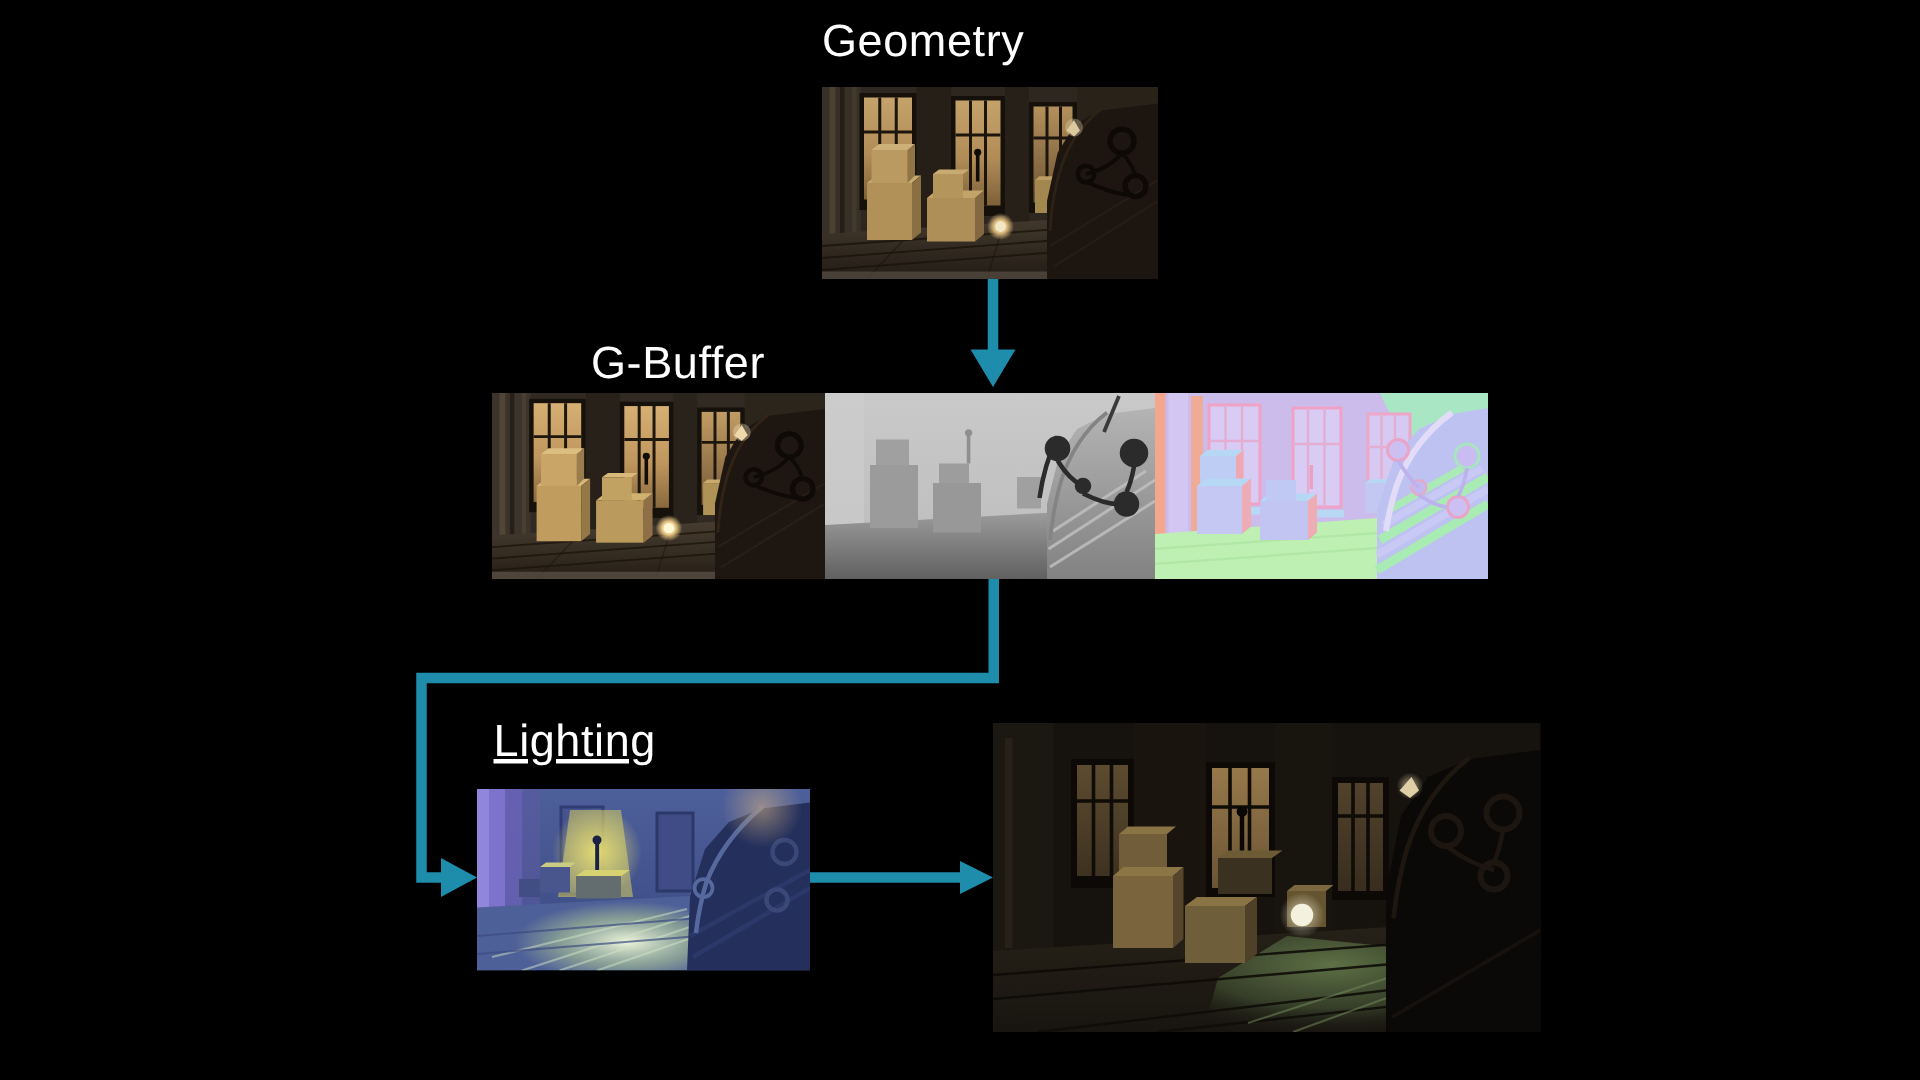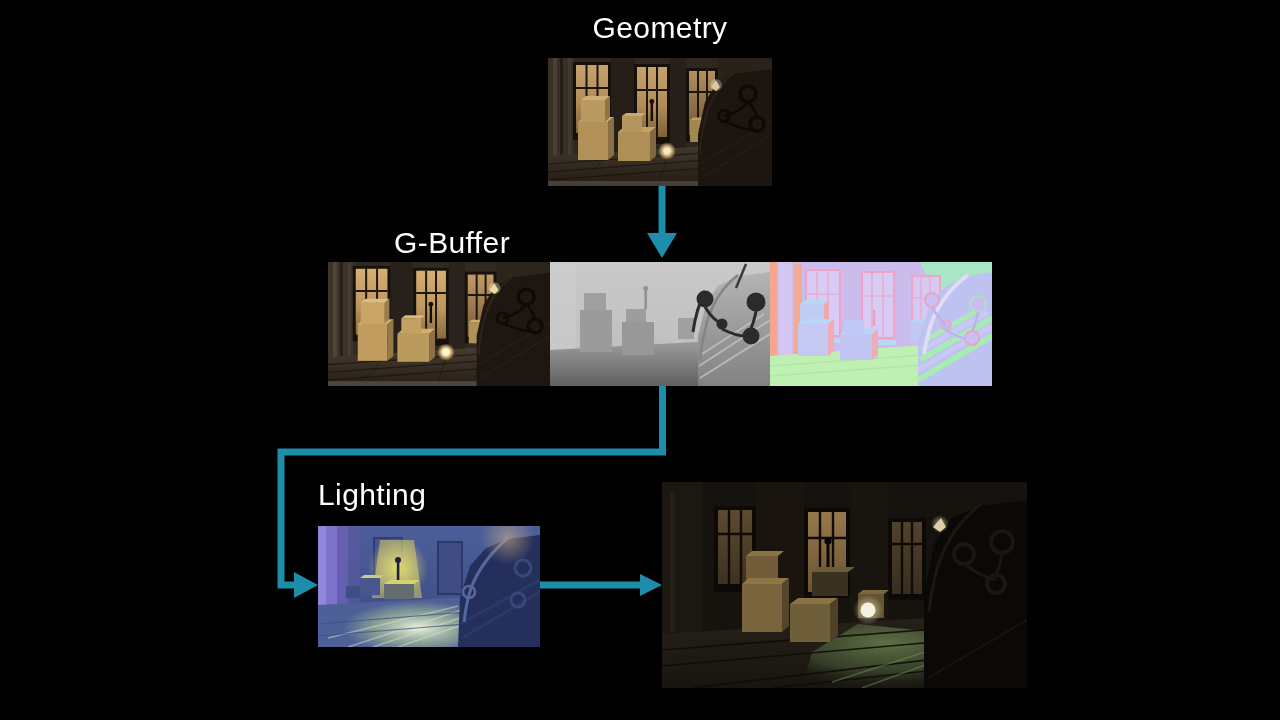--- a/index.html
+++ b/index.html
@@ -18,23 +18,23 @@
   .stage { position: relative; width: 1280px; height: 720px; }
 
   .diagram-label {
     position: absolute;
     color: var(--label-text, #fff);
     font-size: 30px;
     font-weight: 400;
     letter-spacing: 0.4px;
     white-space: nowrap;
   }
-  #label-geometry { left: 548px; top: 11px; width: 224px; text-align: center; }
+  #label-geometry { left: 548px; top: 11px; width: 224px; text-align: left; }
   #label-gbuffer  { left: 346px; top: 226px; margin-left: 48px; }
-  #label-lighting { left: 318px; top: 478px; }
+  #label-lighting { left: 329px; top: 478px; text-decoration: underline; }
 
   .panel { position: absolute; overflow: hidden; background: #111; }
   .panel svg { display: block; width: 100%; height: 100%; }
   #p-geometry { left: 548px; top: 58px;  width: 224px; height: 128px; }
   #p-albedo   { left: 328px; top: 262px; width: 222px; height: 124px; filter: brightness(1.08); }
   #p-depth    { left: 550px; top: 262px; width: 220px; height: 124px; }
   #p-normal   { left: 770px; top: 262px; width: 222px; height: 124px; }
   #p-lighting { left: 318px; top: 526px; width: 222px; height: 121px; }
   #p-final    { left: 662px; top: 482px; width: 365px; height: 206px; }
 

